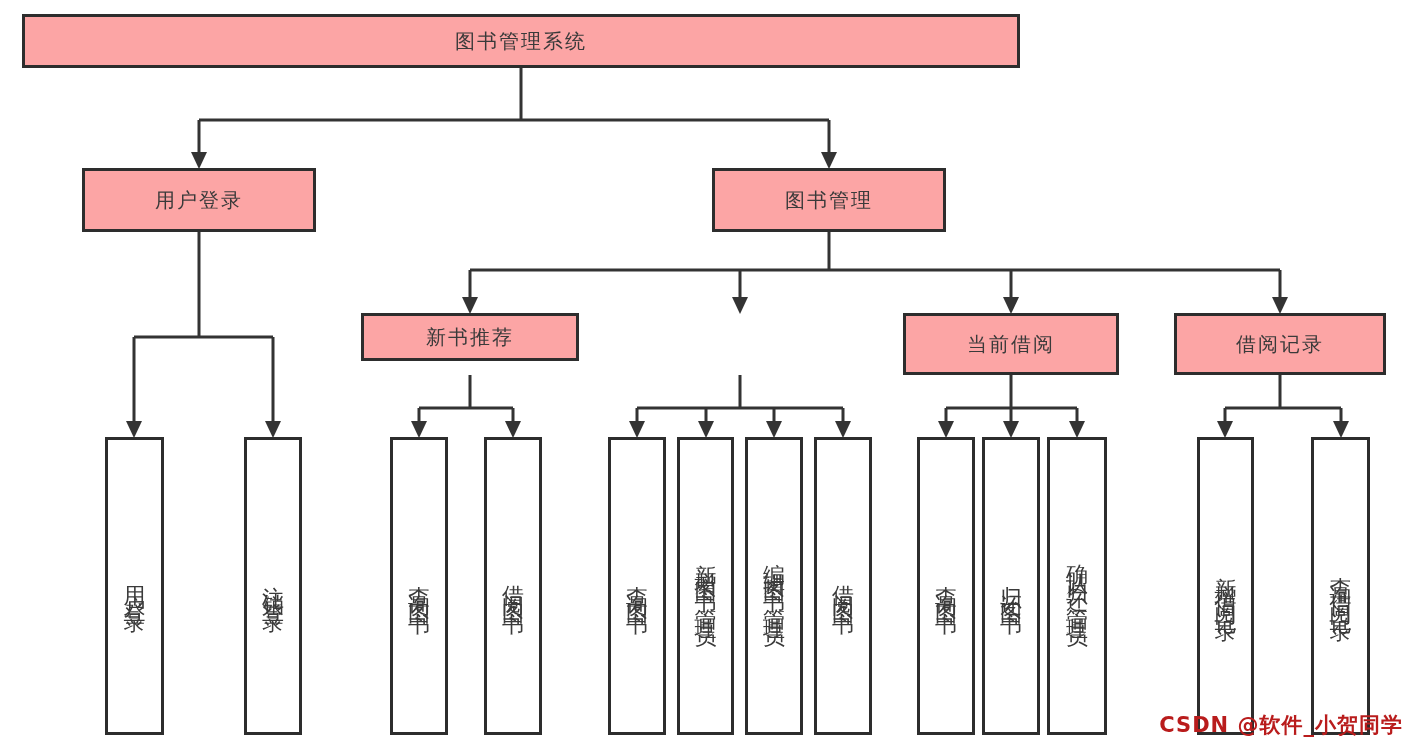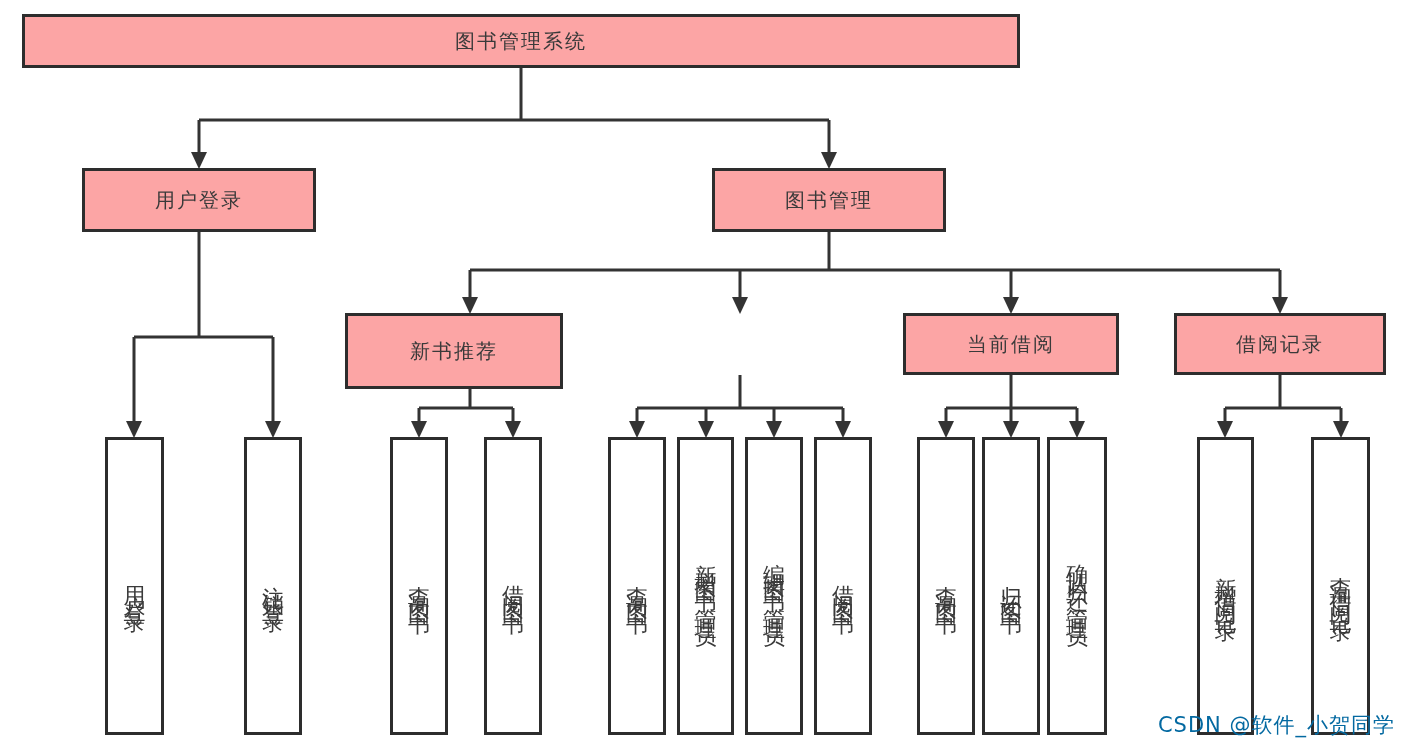--- a/index.html
+++ b/index.html
@@ -42,27 +42,28 @@
   .vbox .vtext {
     writing-mode: vertical-rl;
     text-orientation: mixed;
     font-size: 22px;
     letter-spacing: 9px;
     line-height: 1;
     white-space: nowrap;
   }
   .watermark {
     position: absolute;
-    right: 10px;
+    right: 2px;
     top: 711px;
     font-size: 21px;
-    color: #0369a1;
+    color: #b91c1c;
     letter-spacing: 1px;
     z-index: 5;
     white-space: nowrap;
+    font-weight: bold;
   }
 </style>
 </head>
 <body>
 
 <div id="canvas">
 
   <svg id="wires" viewBox="0 0 1405 747" xmlns="http://www.w3.org/2000/svg">
     <g stroke="#333333" stroke-width="3" fill="none">
       <path d="M521 68 V120 M199 120 H829 M199 120 V153 M829 120 V153"></path>
@@ -130,21 +131,21 @@
     <span>图书管理系统</span>
   </div>
 
   <div class="hbox" style="left:82px; top:168px; width:234px; height:64px;">
     <span>用户登录</span>
   </div>
   <div class="hbox" style="left:712px; top:168px; width:234px; height:64px;">
     <span>图书管理</span>
   </div>
 
-  <div class="hbox" style="left:345px; top:313px; width:218px; height:76px;">
+  <div class="hbox" style="left:361px; top:313px; width:218px; height:48px;">
     <span>新书推荐</span>
   </div>
   <div class="hbox" style="left:903px; top:313px; width:216px; height:62px;">
     <span>当前借阅</span>
   </div>
   <div class="hbox" style="left:1174px; top:313px; width:212px; height:62px;">
     <span>借阅记录</span>
   </div>
 
   <div class="vbox" style="left:105px; top:437px; width:59px; height:298px;">

